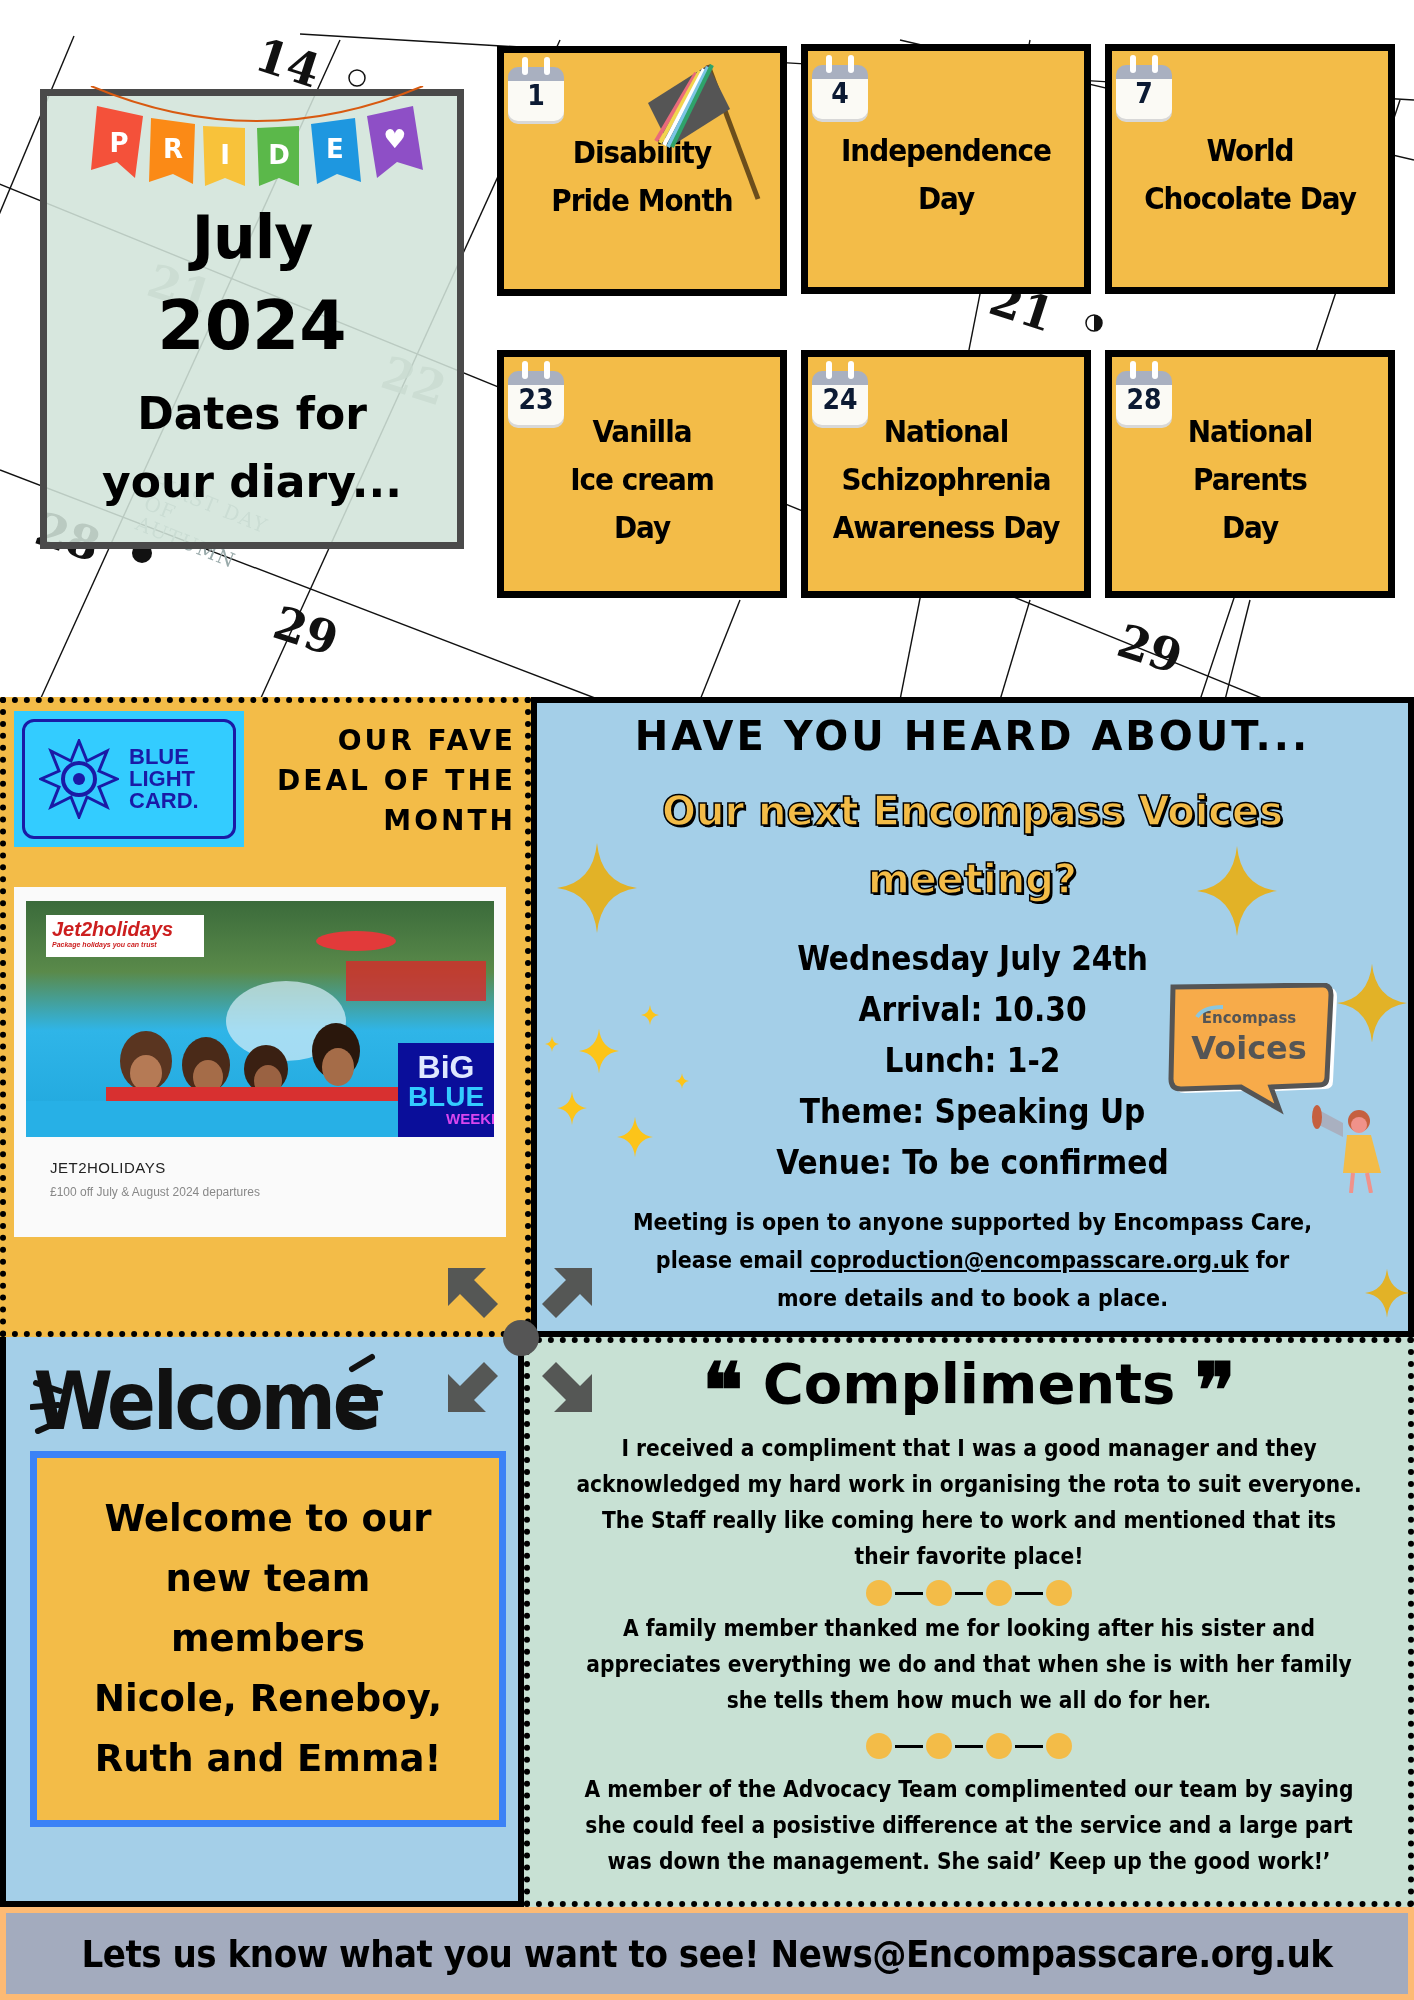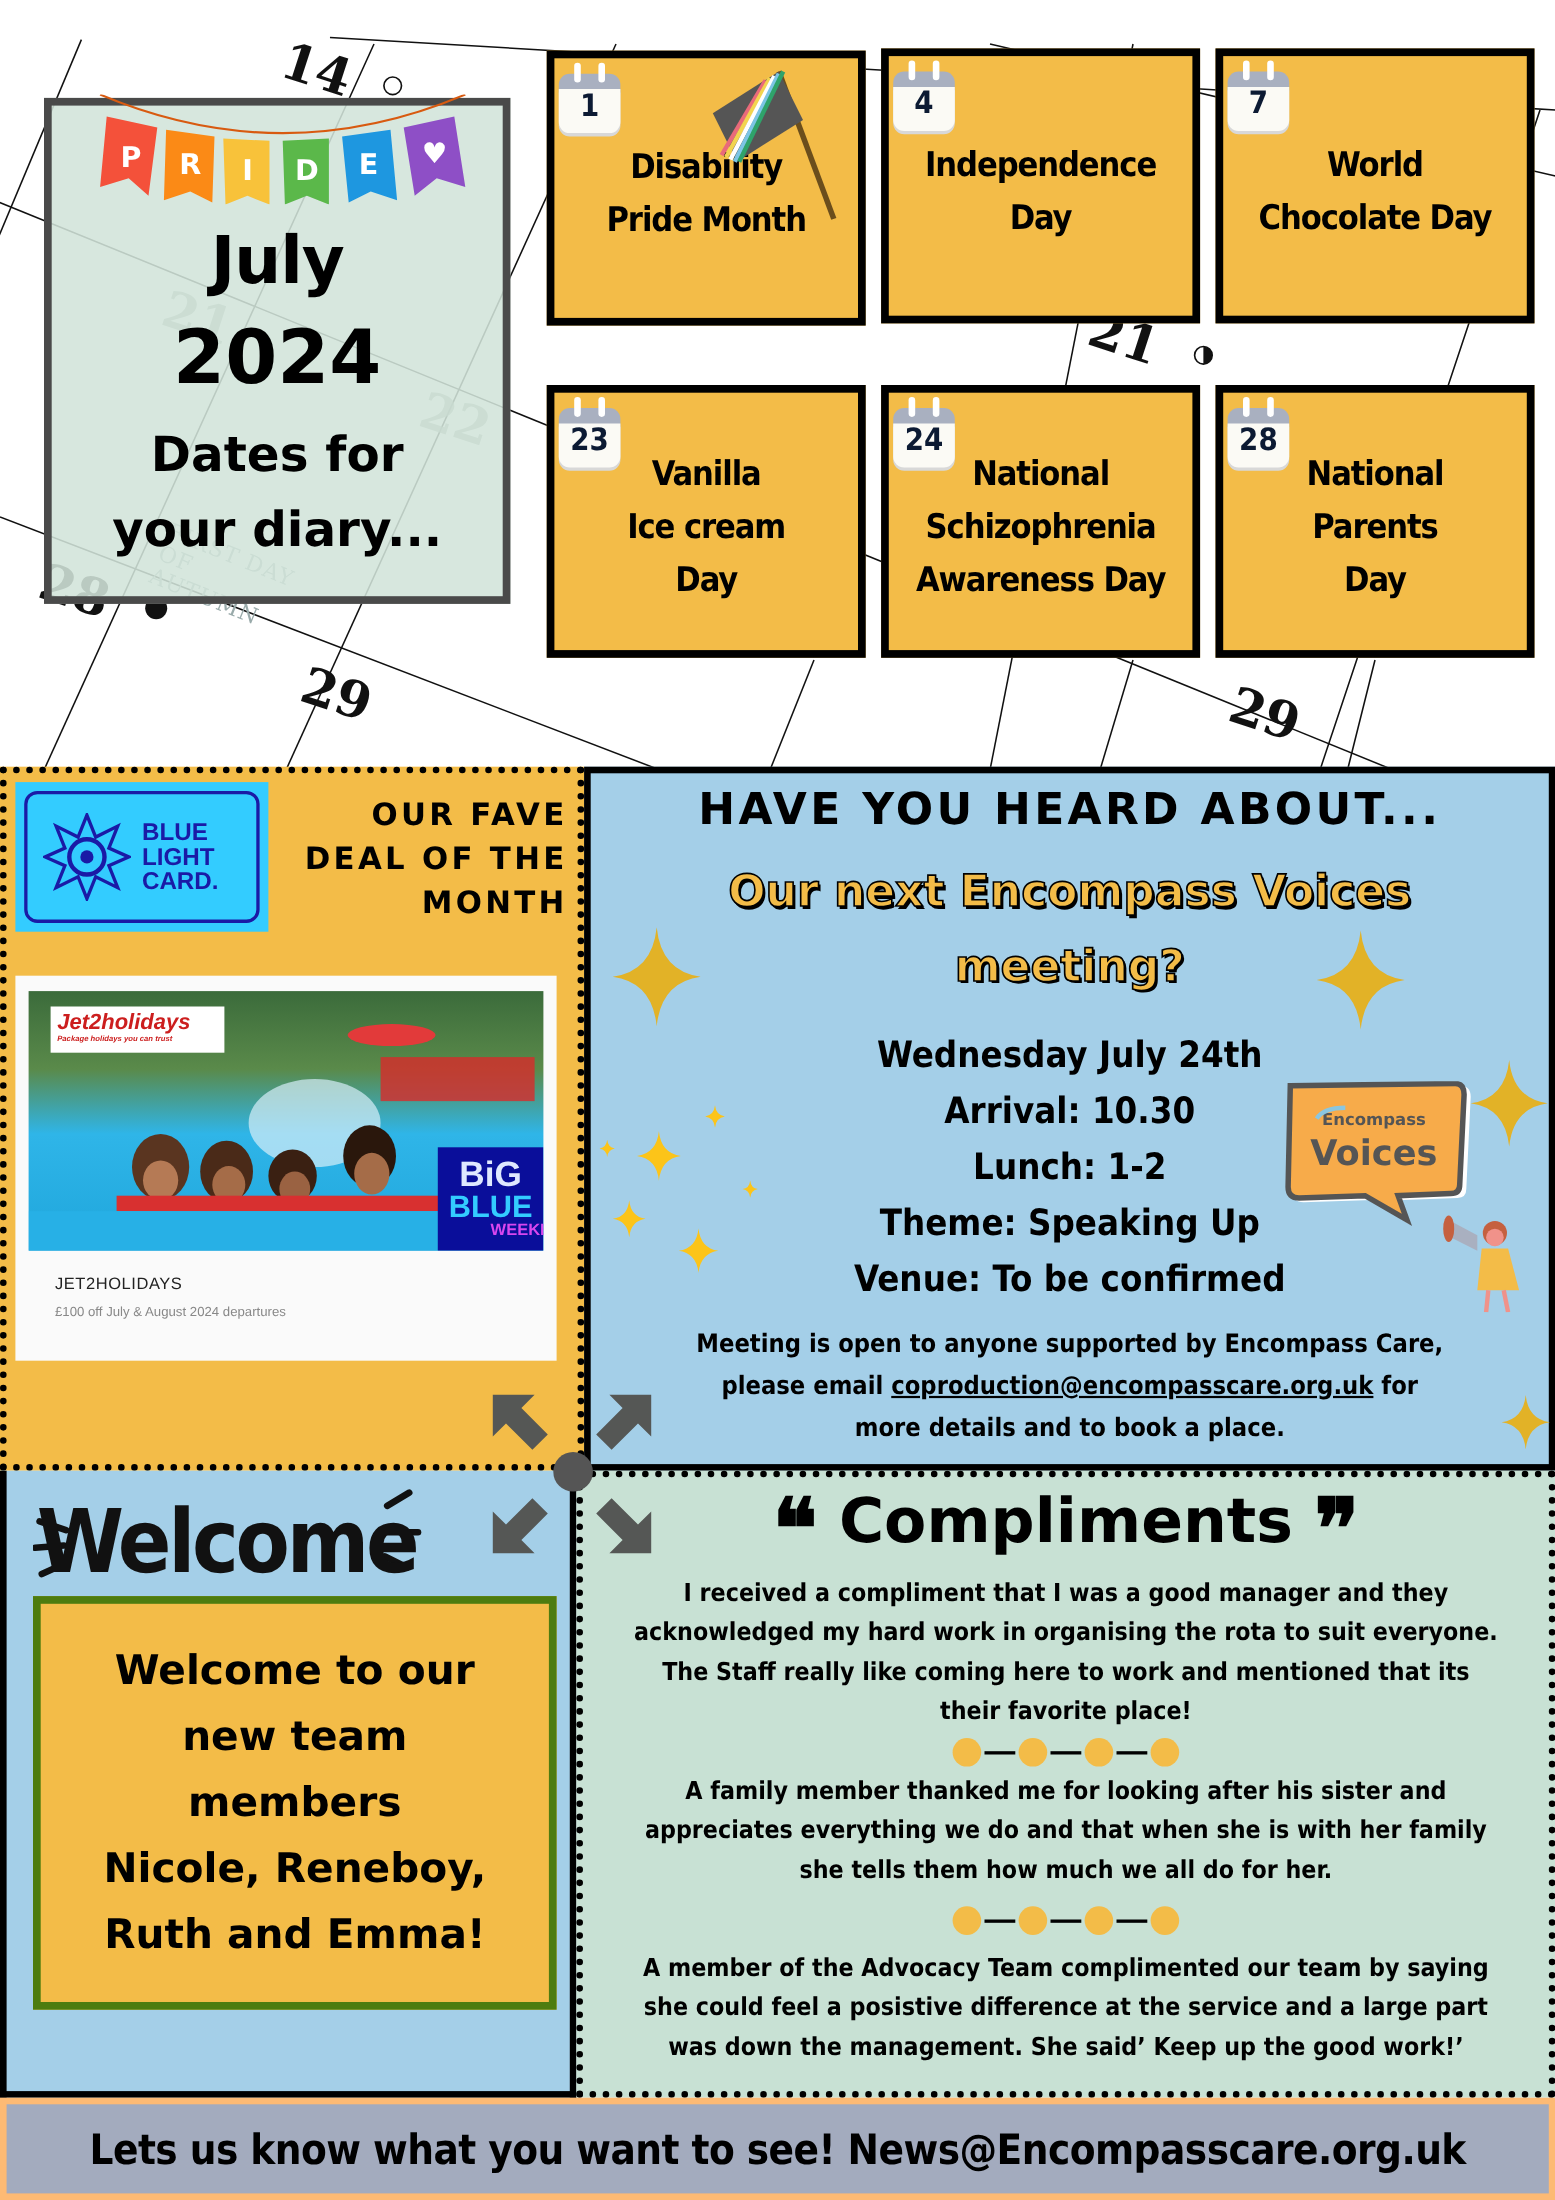--- a/index.html
+++ b/index.html
@@ -54,21 +54,21 @@
   .voices-sub { position: absolute; left: 80px; right: 80px; top: 74px; font-weight: bold; font-size: 40px; line-height: 68px; color: #f3bc48; -webkit-text-stroke: 1.5px #000; text-shadow: 2px 2px 0 #000; }
   .voices-details { position: absolute; left: 0; right: 0; top: 230px; font-family: "DejaVu Sans Condensed", "DejaVu Sans", sans-serif; font-weight: bold; font-size: 33px; line-height: 51px; }
   .voices-note { position: absolute; left: 40px; right: 40px; top: 500px; font-family: "DejaVu Sans Condensed", "DejaVu Sans", sans-serif; font-weight: bold; font-size: 23px; line-height: 38px; }
   .voices-note a { color: #000; text-decoration: underline; }
   .sparkle { position: absolute; }
   .ev-logo { position: absolute; left: 630px; top: 280px; }
 
   
   .welcome { position: absolute; left: 0; top: 1337px; width: 524px; height: 570px; background: #a4cfe8; border: 6px solid #000; border-top: none; }
   .welcome-title { position: absolute; left: 24px; top: 10px; }
-  .welcome-box { position: absolute; left: 24px; top: 114px; width: 476px; height: 376px; background: #f3bc48; border: 7px solid #4d7c0f; display: flex; align-items: center; justify-content: center; text-align: center; }
+  .welcome-box { position: absolute; left: 24px; top: 114px; width: 476px; height: 376px; background: #f3bc48; border: 7px solid #3b82f6; display: flex; align-items: center; justify-content: center; text-align: center; }
   .welcome-text { font-weight: bold; font-size: 37px; line-height: 60px; }
 
   
   .compliments { position: absolute; left: 524px; top: 1337px; width: 890px; height: 570px; background: #c8e1d4; border: 6px dotted #000; text-align: center; }
   .comp-title { position: absolute; left: 0; right: 0; top: 8px; font-weight: bold; font-size: 56px; }
   .comp-title .q { font-family: "DejaVu Serif", serif; font-size: 76px; line-height: 0; position: relative; top: 14px; }
   .comp-item { position: absolute; left: 10px; right: 10px; font-family: "DejaVu Sans Condensed", "DejaVu Sans", sans-serif; font-weight: bold; font-size: 22.5px; line-height: 36px; }
   .divider { position: absolute; left: 50%; transform: translateX(-50%); display: flex; align-items: center; }
   .divider .dot { width: 26px; height: 26px; border-radius: 50%; background: #f3bc48; }
   .divider .bar { width: 28px; height: 3px; background: #000; margin: 0 3px; }

